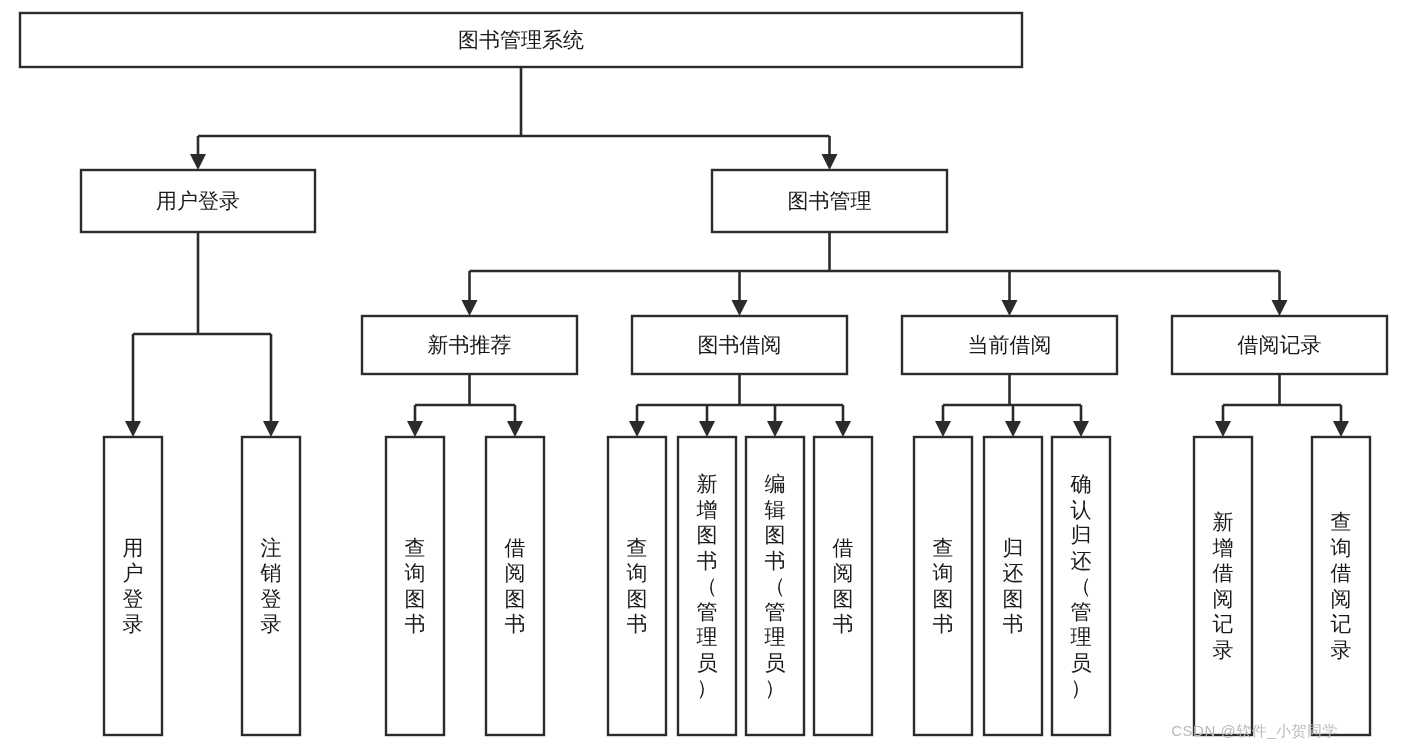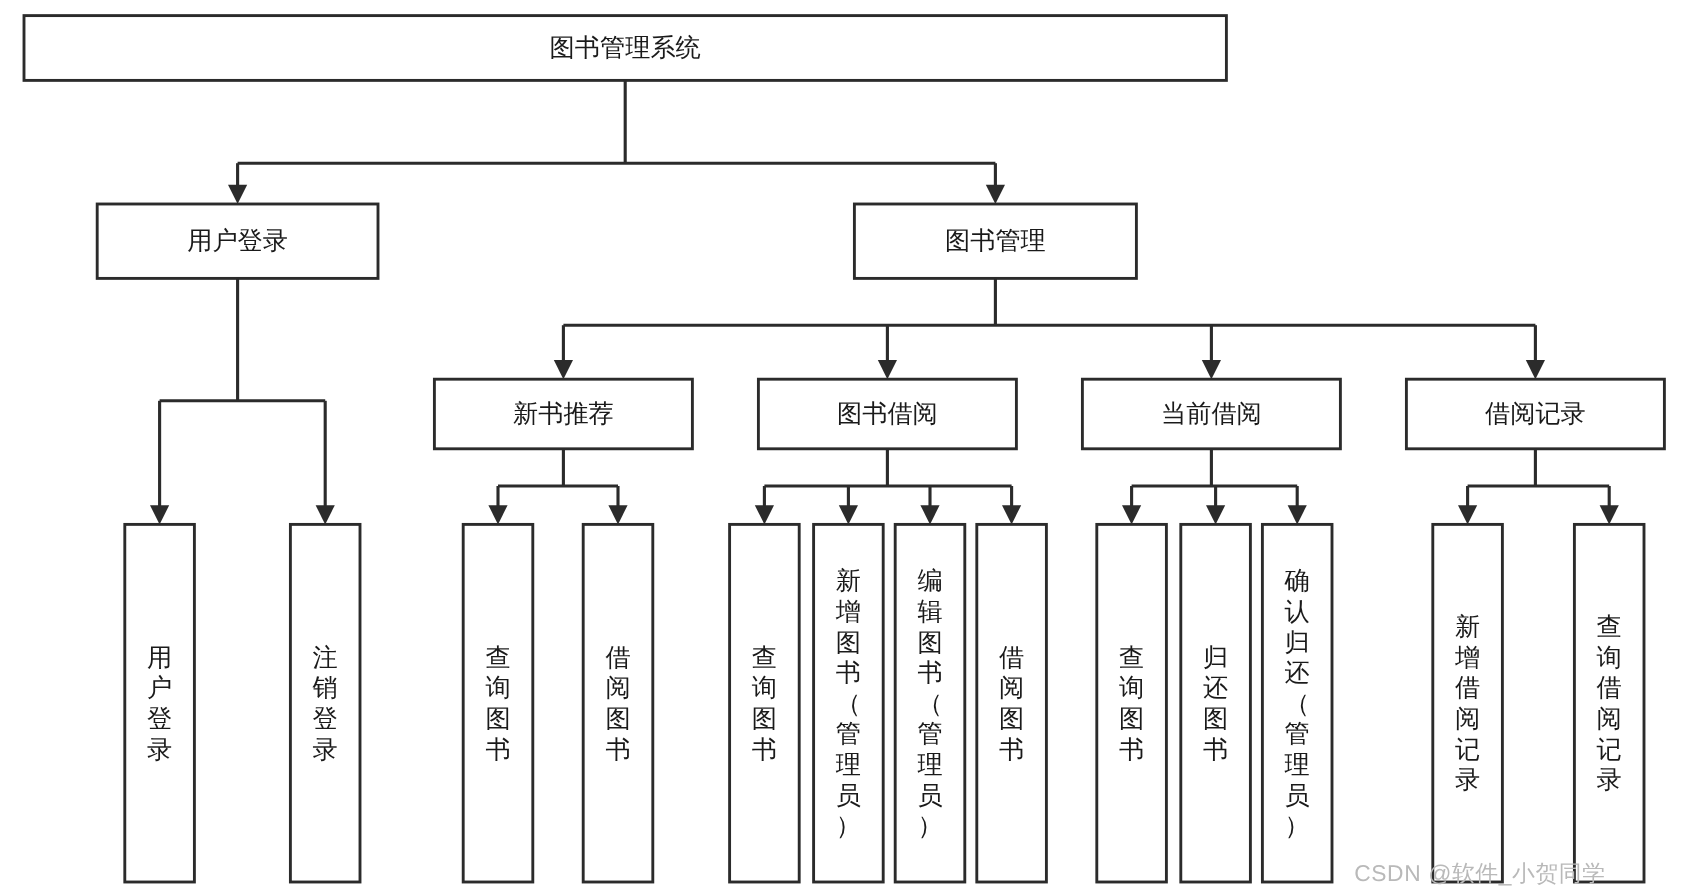--- a/index.html
+++ b/index.html
@@ -53,21 +53,21 @@
     font-family: "Liberation Sans", "DejaVu Sans", sans-serif;
     font-size: 21px;
     fill: #1a1a1a;
     text-anchor: middle;
   }
   .watermark {
     position: absolute;
     right: 10px;
     bottom: 6px;
     font-family: "Liberation Sans", "DejaVu Sans", sans-serif;
-    font-size: 19px;
+    font-size: 15px;
     color: #b9b9b9;
     white-space: nowrap;
     letter-spacing: 0.5px;
     user-select: none;
   }
 </style>
 </head>
 <body>
 
 <div id="diagram-root">

